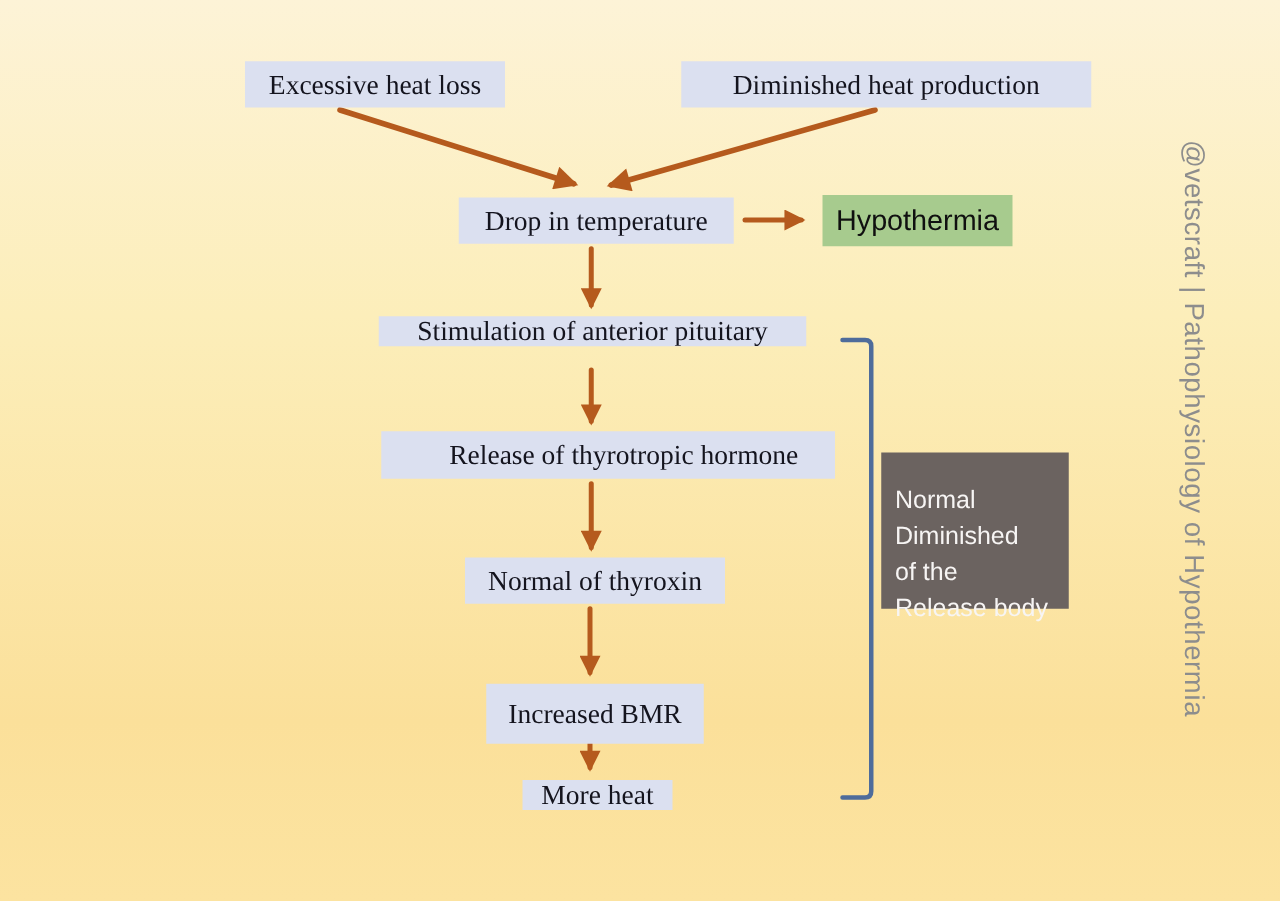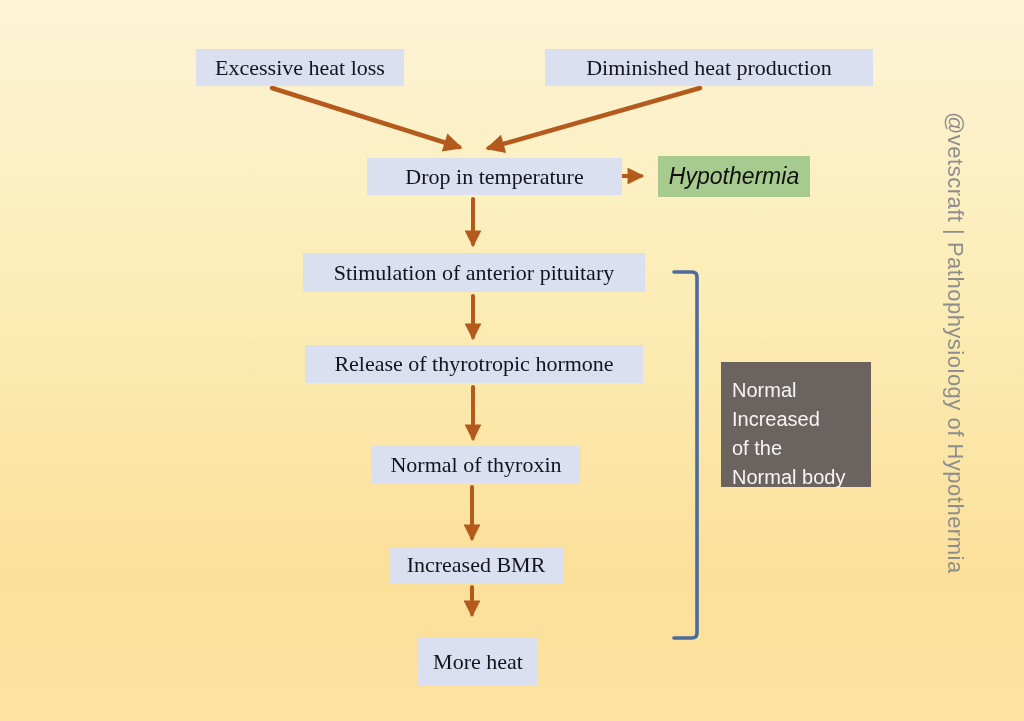--- a/index.html
+++ b/index.html
@@ -40,37 +40,35 @@
     background: #a7cb8e;
     color: #101010;
     font-family: "Liberation Sans", sans-serif;
     font-size: 23px;
     text-align: center;
     display: flex;
     align-items: center;
     justify-content: center;
     white-space: nowrap;
     z-index: 2;
-    font-style: italic;
   }
   #side-label {
     position: absolute;
     left: 705px;
     top: 362px;
     width: 150px;
     height: 125px;
     background: #6b6360;
     color: #f7f5f4;
     font-family: "Liberation Sans", sans-serif;
     font-size: 20px;
     line-height: 29px;
-    padding: 14px 0 0 11px;
+    padding: 24px 0 0 11px;
     box-sizing: border-box;
     z-index: 2;
-    margin-left: 16px;
   }
   #watermark {
     position: absolute;
     left: 942px;
     top: 112px;
     height: 500px;
     writing-mode: vertical-rl;
     color: #8d8d8d;
     font-family: "Liberation Sans", sans-serif;
     font-size: 22px;
@@ -100,36 +98,36 @@
     <path d="M 472 487 L 472 538" stroke="#b55a1d" stroke-width="4" fill="none" marker-end="url(#ah)" stroke-linecap="round"></path>
     <path d="M 472 587 L 472 614" stroke="#b55a1d" stroke-width="4" fill="none" marker-end="url(#ah)" stroke-linecap="round"></path>
 
     <path d="M 674 272 L 692 272 Q 697 272 697 277 L 697 633 Q 697 638 692 638 L 674 638" stroke="#4e6c9b" stroke-width="3.6" fill="none" stroke-linecap="round"></path>
   </svg>
 
   <div class="node" style="left:196px; top:49px; width:208px; height:37px;">Excessive heat loss</div>
 
   <div class="node" style="left:545px; top:49px; width:328px; height:37px;">Diminished heat production</div>
 
-  <div class="node" style="left:367px; top:158px; width:255px; height:37px;">Drop in temperature</div>
+  <div class="node" style="left:367px; top:158px; width:220px; height:37px;">Drop in temperature</div>
 
   <div class="node-green" style="left:658px; top:156px; width:152px; height:41px;">Hypothermia</div>
 
-  <div class="node" style="left:303px; top:253px; width:342px; height:39px;">Stimulation of anterior pituitary</div>
+  <div class="node" style="left:303px; top:253px; width:342px; height:24px;">Stimulation of anterior pituitary</div>
 
-  <div class="node" style="left:305px; top:345px; width:338px; height:38px;">Release of thyrotropic hormone</div>
+  <div class="node" style="left:305px; top:345px; width:338px; height:38px;padding-left:25px;">Release of thyrotropic hormone</div>
 
   <div class="node" style="left:372px; top:446px; width:208px; height:37px;">Normal of thyroxin</div>
 
-  <div class="node" style="left:389px; top:547px; width:174px; height:36px;">Increased BMR</div>
+  <div class="node" style="left:389px; top:547px; width:174px; height:48px;">Increased BMR</div>
 
-  <div class="node" style="left:418px; top:638px; width:120px; height:48px;font-family:Liberation Serif, serif;">More heat</div>
+  <div class="node" style="left:418px; top:624px; width:120px; height:24px;font-family:Liberation Serif, serif;">More heat</div>
 
   <div id="side-label">
     <div>Normal</div>
-    <div>Increased</div>
+    <div>Diminished</div>
     <div>of the</div>
-    <div>Normal body</div>
+    <div>Release body</div>
   </div>
 
   <div id="watermark">@vetscraft | Pathophysiology of Hypothermia</div>
 
 </div>
 
 </body></html>

